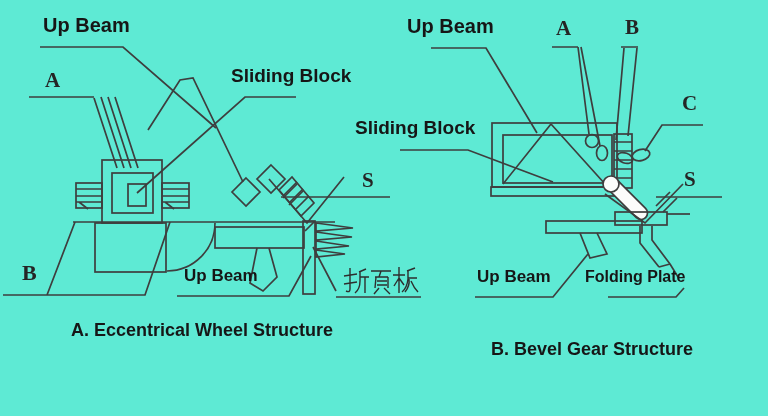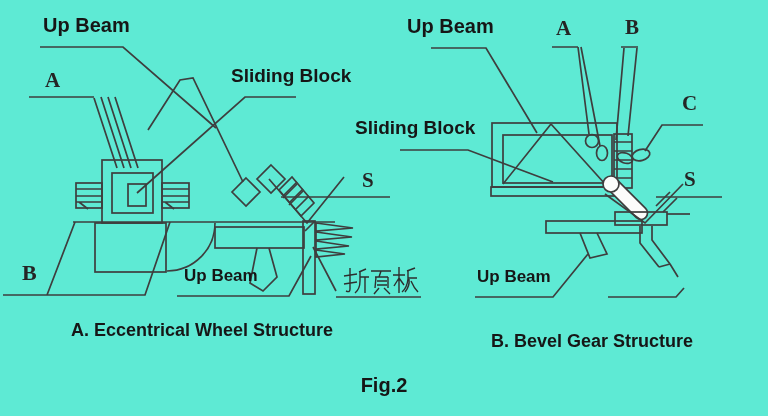--- a/index.html
+++ b/index.html
@@ -127,16 +127,16 @@
   <div class="label cjk" style="left:342px;top:263px;font-size:28px;">折页板</div>
   <div class="label caption" style="left:52px;top:321px;width:300px;font-size:18px;">A. Eccentrical Wheel Structure</div>
 
   <div class="label" style="left:407px;top:15px;font-size:20px;">Up Beam</div>
   <div class="letter" style="left:556px;top:18px;">A</div>
   <div class="letter" style="left:625px;top:17px;">B</div>
   <div class="letter" style="left:682px;top:93px;">C</div>
   <div class="label" style="left:355px;top:118px;font-size:19px;">Sliding Block</div>
   <div class="letter" style="left:684px;top:169px;">S</div>
   <div class="label" style="left:477px;top:268px;font-size:17px;">Up Beam</div>
-  <div class="label caption" style="left:472px;top:332px;width:240px;font-size:18px;">B. Bevel Gear Structure</div>
+  <div class="label" style="left:585px;top:268px;font-size:16px;">Folding Plate</div>
+  <div class="label caption" style="left:472px;top:340px;width:240px;font-size:18px;">B. Bevel Gear Structure</div>
 
-  <div class="label caption" style="left:334px;top:374px;width:100px;font-size:20px;">Fig.2</div>
 </div>
 
 </body></html>

